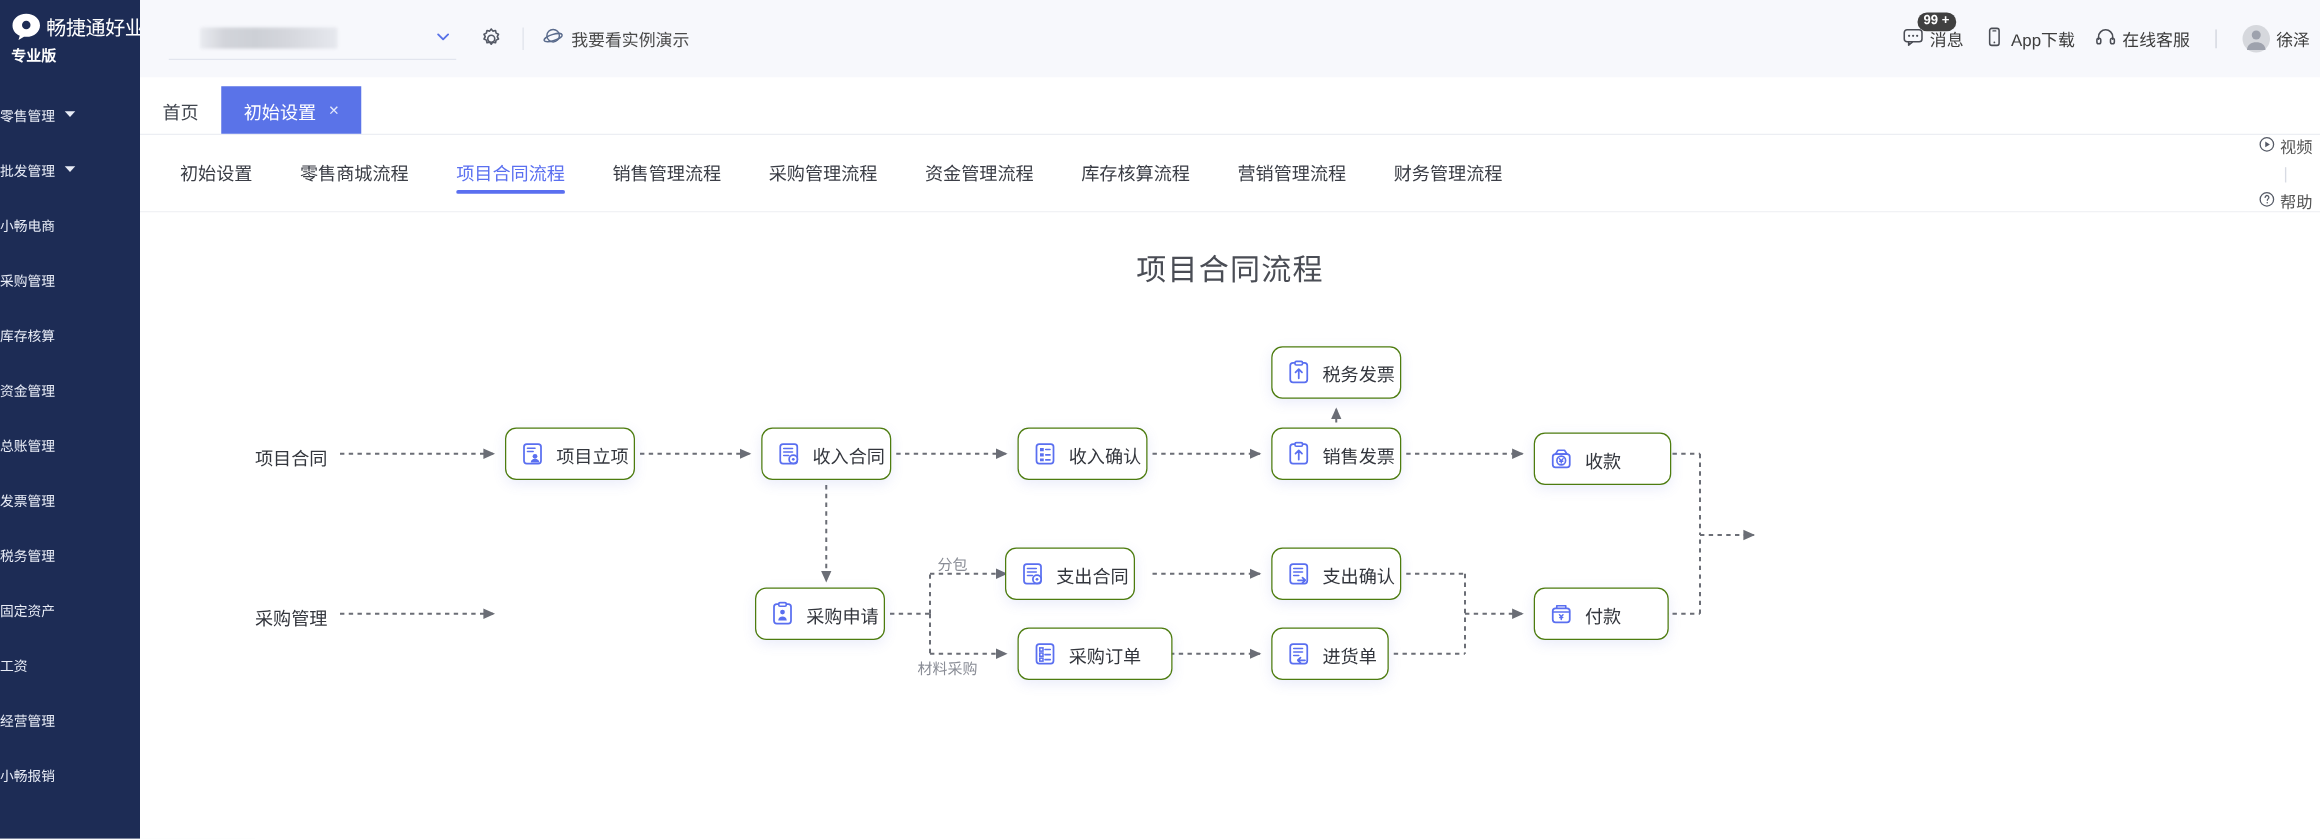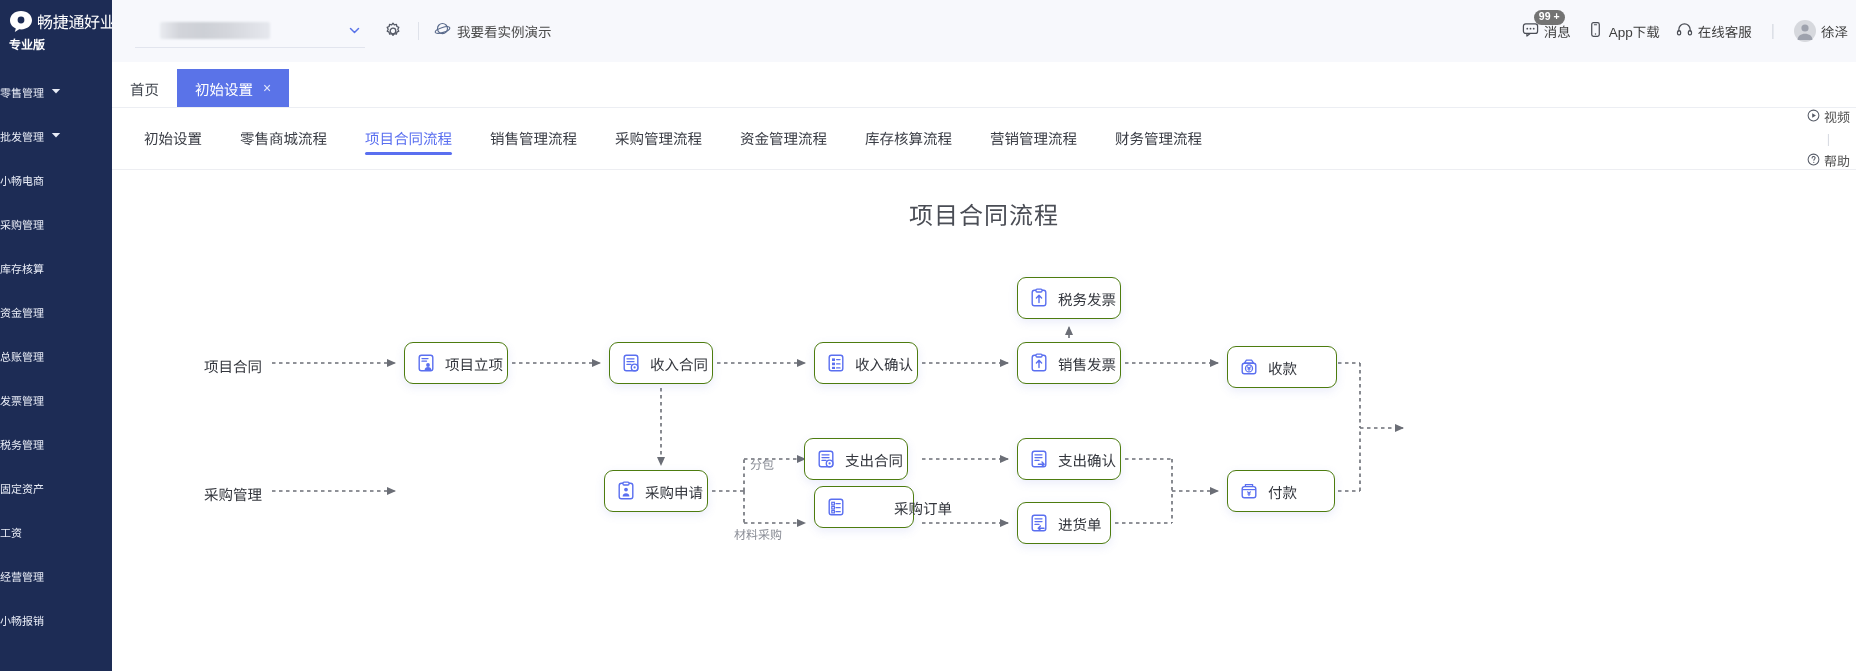--- a/index.html
+++ b/index.html
@@ -70,21 +70,21 @@
   .topbar-right {
     margin-left: auto; display: flex; align-items: center;
     padding-right: 8px; gap: 16px;
   }
   .tr-item {
     display: flex; align-items: center; gap: 5px;
     font-size: 13.5px; color: #3d3d3d; cursor: pointer; position: relative;
   }
   .badge {
     position: absolute; left: 12px; top: -11px;
-    background: #737373; color: #fff; font-size: 10.5px; font-weight: bold;
+    background: #404040; color: #fff; font-size: 10.5px; font-weight: bold;
     border-radius: 9px; padding: 1px 5px 2px 5px; line-height: 1.1;
     white-space: nowrap;
   }
   .avatar {
     width: 22px; height: 22px; border-radius: 50%;
     background: #d6d8dd; display: flex; align-items: center; justify-content: center;
   }
   .user-name { font-size: 13.5px; color: #3d3d3d; max-width: 30px; overflow: hidden; }
 
   
@@ -490,21 +490,21 @@
       <div class="node" style="left: 905px; top: 268px; width: 104px;">
         <span class="nicon"><svg viewBox="0 0 20 20" width="20" height="20">
             <rect x="3.2" y="2.2" width="13.6" height="15.6" rx="2.2" fill="none" stroke="#5a6ff0" stroke-width="1.4"></rect>
             <line x1="6" y1="5.8" x2="13" y2="5.8" stroke="#5a6ff0" stroke-width="1.3" stroke-linecap="round"></line>
             <line x1="6" y1="8.6" x2="13" y2="8.6" stroke="#5a6ff0" stroke-width="1.3" stroke-linecap="round"></line>
             <line x1="6" y1="11.4" x2="10" y2="11.4" stroke="#5a6ff0" stroke-width="1.3" stroke-linecap="round"></line>
             <path d="M9.4 15.2 H15 M13 13.1 L15.2 15.2 L13 17.3" fill="none" stroke="#5a6ff0" stroke-width="1.4" stroke-linecap="round" stroke-linejoin="round"></path>
           </svg></span>
         <span class="nlabel">支出确认</span>
       </div>
-      <div class="node" style="left: 702px; top: 316px; width: 100px; gap: 39px;">
+      <div class="node" style="left: 702px; top: 332px; width: 124px;">
         <span class="nicon"><svg viewBox="0 0 20 20" width="20" height="20">
             <rect x="3.2" y="2.2" width="13.6" height="15.6" rx="2.2" fill="none" stroke="#5a6ff0" stroke-width="1.4"></rect>
             <rect x="5.8" y="5.3" width="2.6" height="2.6" fill="none" stroke="#5a6ff0" stroke-width="1.2"></rect>
             <line x1="10" y1="6.6" x2="14.2" y2="6.6" stroke="#5a6ff0" stroke-width="1.3" stroke-linecap="round"></line>
             <rect x="5.8" y="9.4" width="2.6" height="2.6" fill="none" stroke="#5a6ff0" stroke-width="1.2"></rect>
             <line x1="10" y1="10.7" x2="14.2" y2="10.7" stroke="#5a6ff0" stroke-width="1.3" stroke-linecap="round"></line>
             <rect x="5.8" y="13.5" width="2.6" height="2.4" fill="none" stroke="#5a6ff0" stroke-width="1.2"></rect>
             <line x1="10" y1="14.7" x2="14.2" y2="14.7" stroke="#5a6ff0" stroke-width="1.3" stroke-linecap="round"></line>
           </svg></span>
         <span class="nlabel">采购订单</span>
@@ -523,17 +523,17 @@
         <span class="nicon"><svg viewBox="0 0 20 20" width="20" height="20">
             <path d="M6.4 5.6 V3.6 H13.6 V5.6" fill="none" stroke="#5a6ff0" stroke-width="1.3" stroke-linejoin="round"></path>
             <rect x="3.2" y="5.6" width="13.6" height="11.2" rx="2.2" fill="none" stroke="#5a6ff0" stroke-width="1.4"></rect>
             <line x1="3.2" y1="8.6" x2="16.8" y2="8.6" stroke="#5a6ff0" stroke-width="1.2"></line>
             <path d="M8.6 10.8 L10 12.2 L11.4 10.8 M10 12.2 V14.6 M8.8 13 H11.2" stroke="#5a6ff0" stroke-width="1.2" fill="none" stroke-linecap="round"></path>
           </svg></span>
         <span class="nlabel">付款</span>
       </div>
       <div class="rowlabel" style="left: 92px; top: 185px;">项目合同</div>
       <div class="rowlabel" style="left: 92px; top: 313px;">采购管理</div>
-      <div class="edgelabel" style="left: 638px; top: 272px; margin-top: 13px;">分包</div>
+      <div class="edgelabel" style="left: 638px; top: 272px;">分包</div>
       <div class="edgelabel" style="left: 622px; top: 355px;">材料采购</div>
     </main>
 
 </div>
 
 </body></html>

